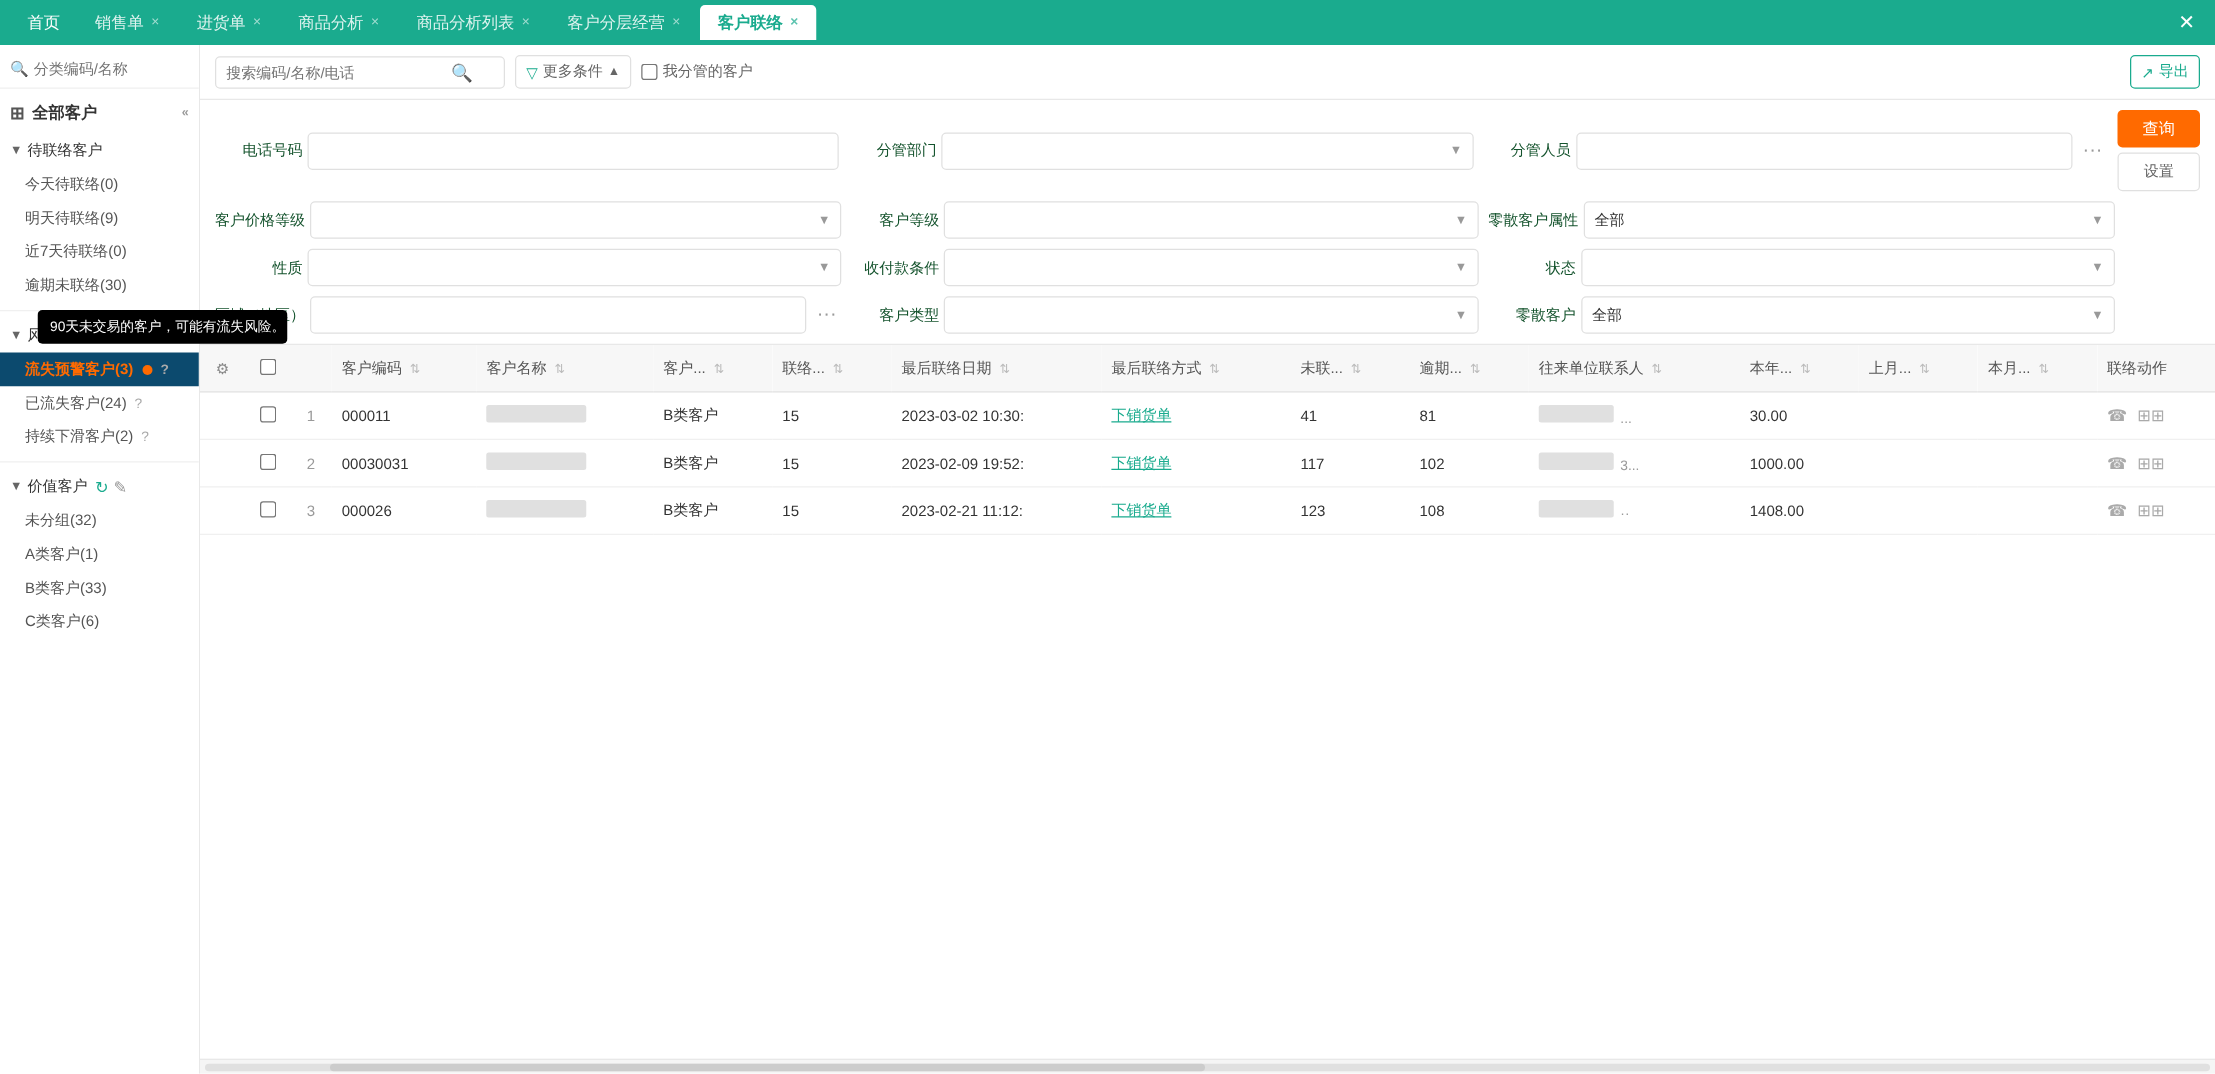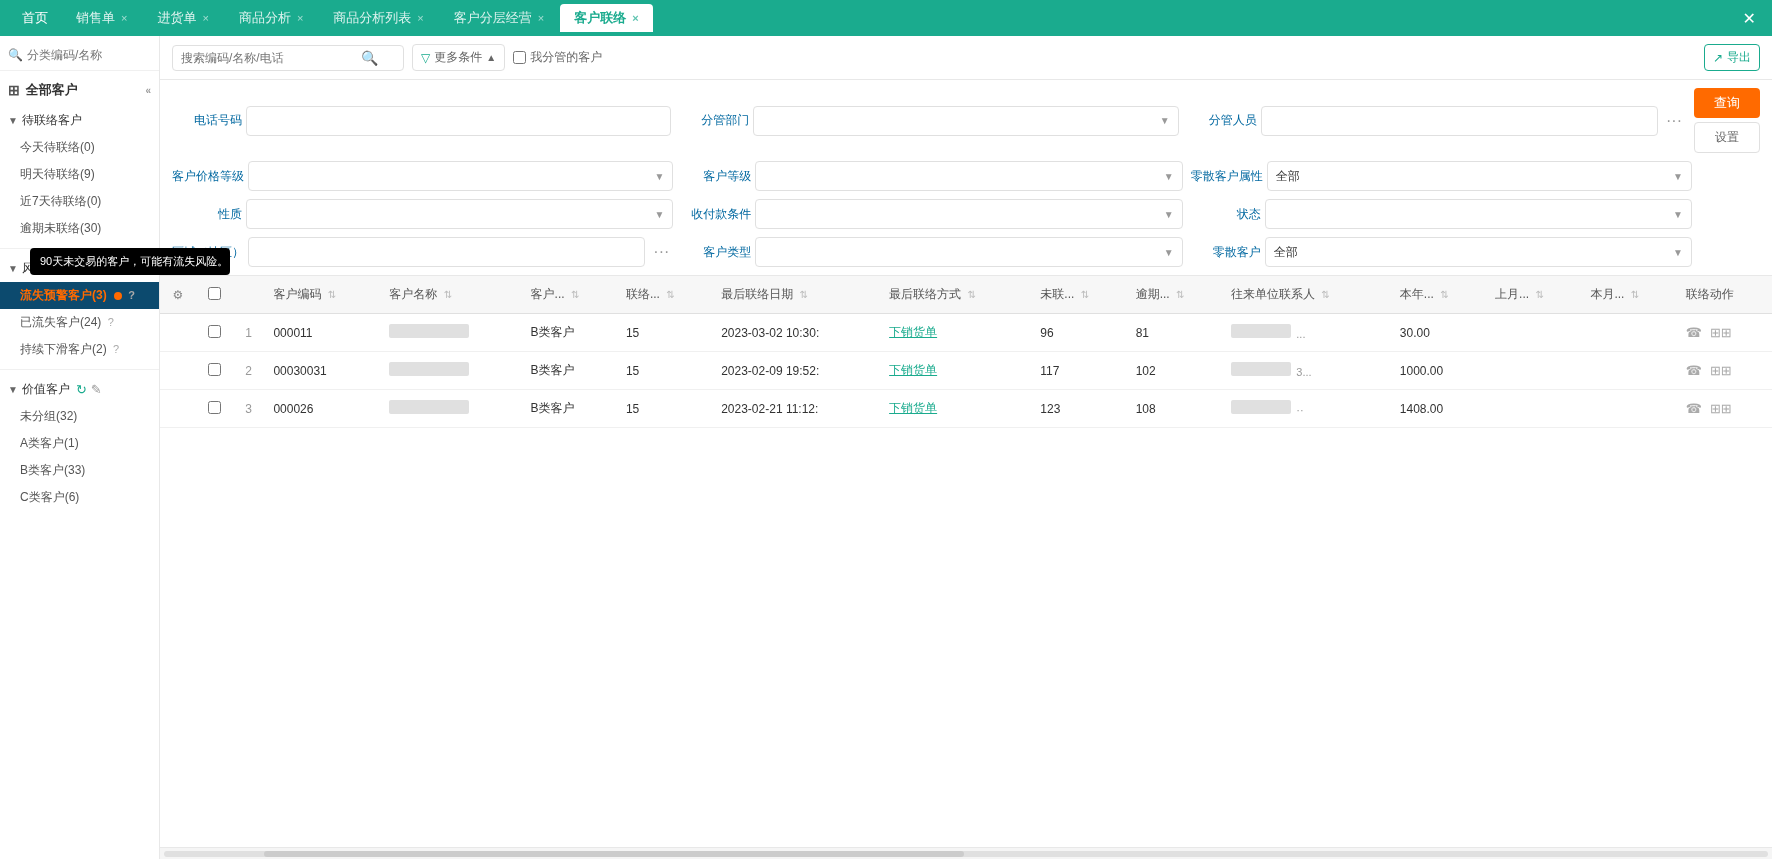--- a/index.html
+++ b/index.html
@@ -154,21 +154,21 @@
     .filter-row {
       display: flex; align-items: center; gap: 8px;
       margin-bottom: 8px;
     }
     .filter-row:last-child { margin-bottom: 0; }
     .filter-field {
       display: flex; align-items: center; flex: 1;
       gap: 4px;
     }
     .filter-label {
-      font-size: 12px; color: #0369a1;
+      font-size: 12px; color: #14532d;
       white-space: nowrap; min-width: 70px; text-align: right;
     }
     .filter-input {
       flex: 1; border: 1px solid #e0e0e0; border-radius: 4px;
       padding: 5px 8px; font-size: 12px; outline: none;
       height: 30px;
     }
     .filter-select {
       flex: 1; display: flex; align-items: center;
       border: 1px solid #e0e0e0; border-radius: 4px;
@@ -590,21 +590,21 @@
             <td>000011</td>
             <td>
               <span class="blurred" style="width:80px;"></span>
             </td>
             <td>B类客户</td>
             <td>15</td>
             <td>2023-03-02 10:30:</td>
             <td>
               <span class="link-text">下销货单</span>
             </td>
-            <td>96</td>
+            <td>41</td>
             <td>81</td>
             <td>
               <span class="blurred" style="width:60px;"></span>
               <span style="color:#999;font-size:11px;margin-left:2px;">...</span>
             </td>
             <td>30.00</td>
             <td></td>
             <td></td>
             <td>
               <div class="action-icons">

